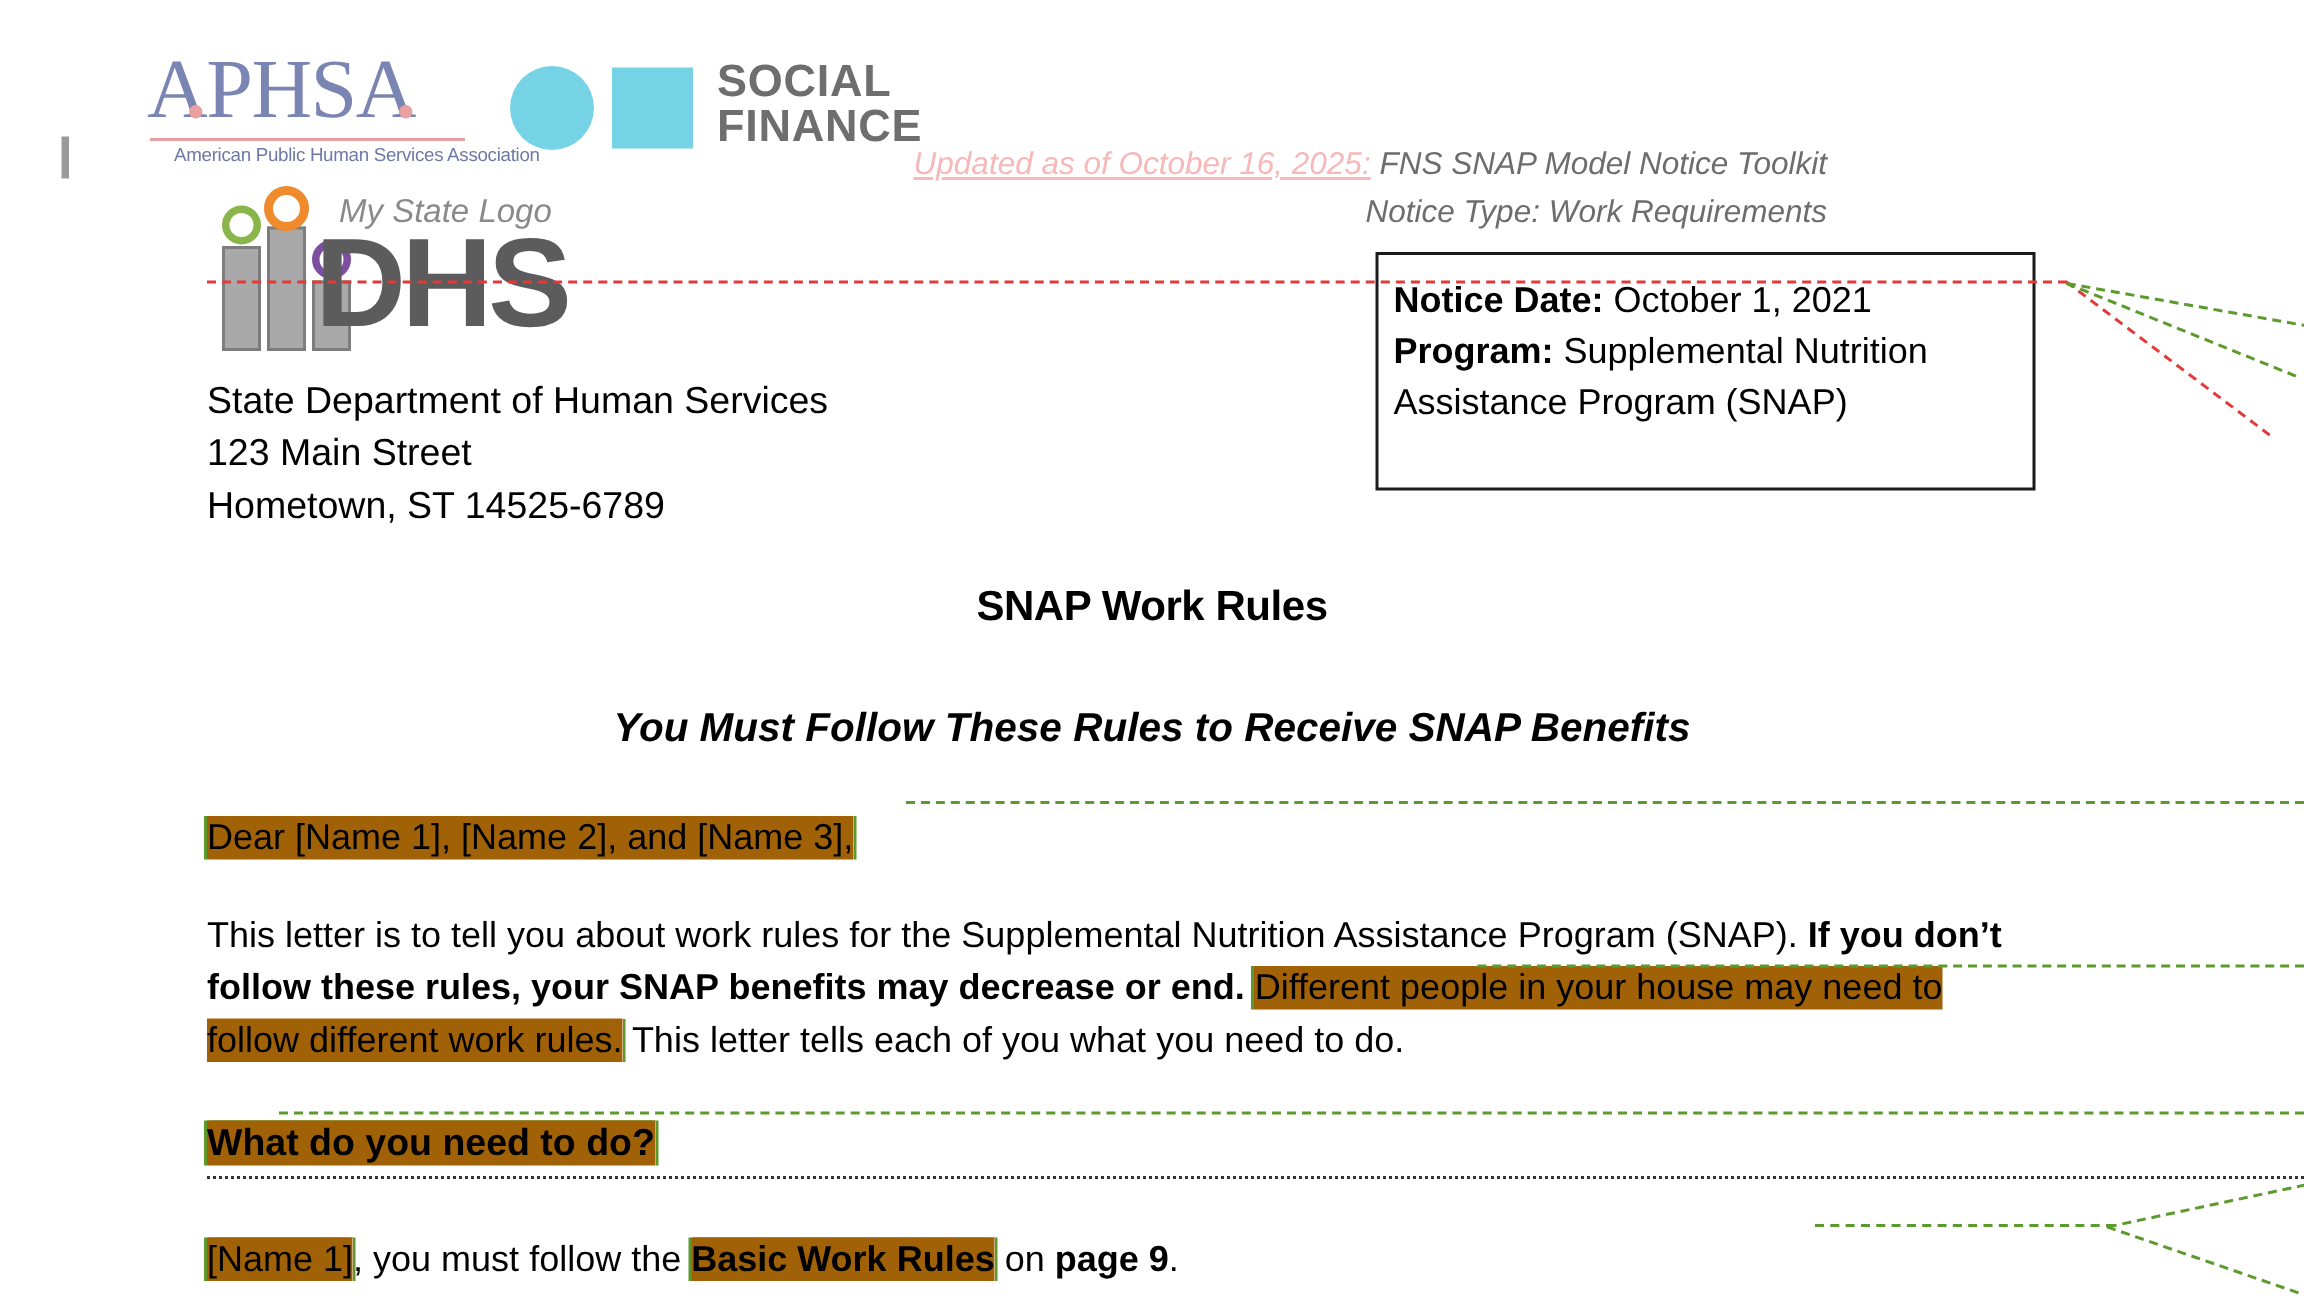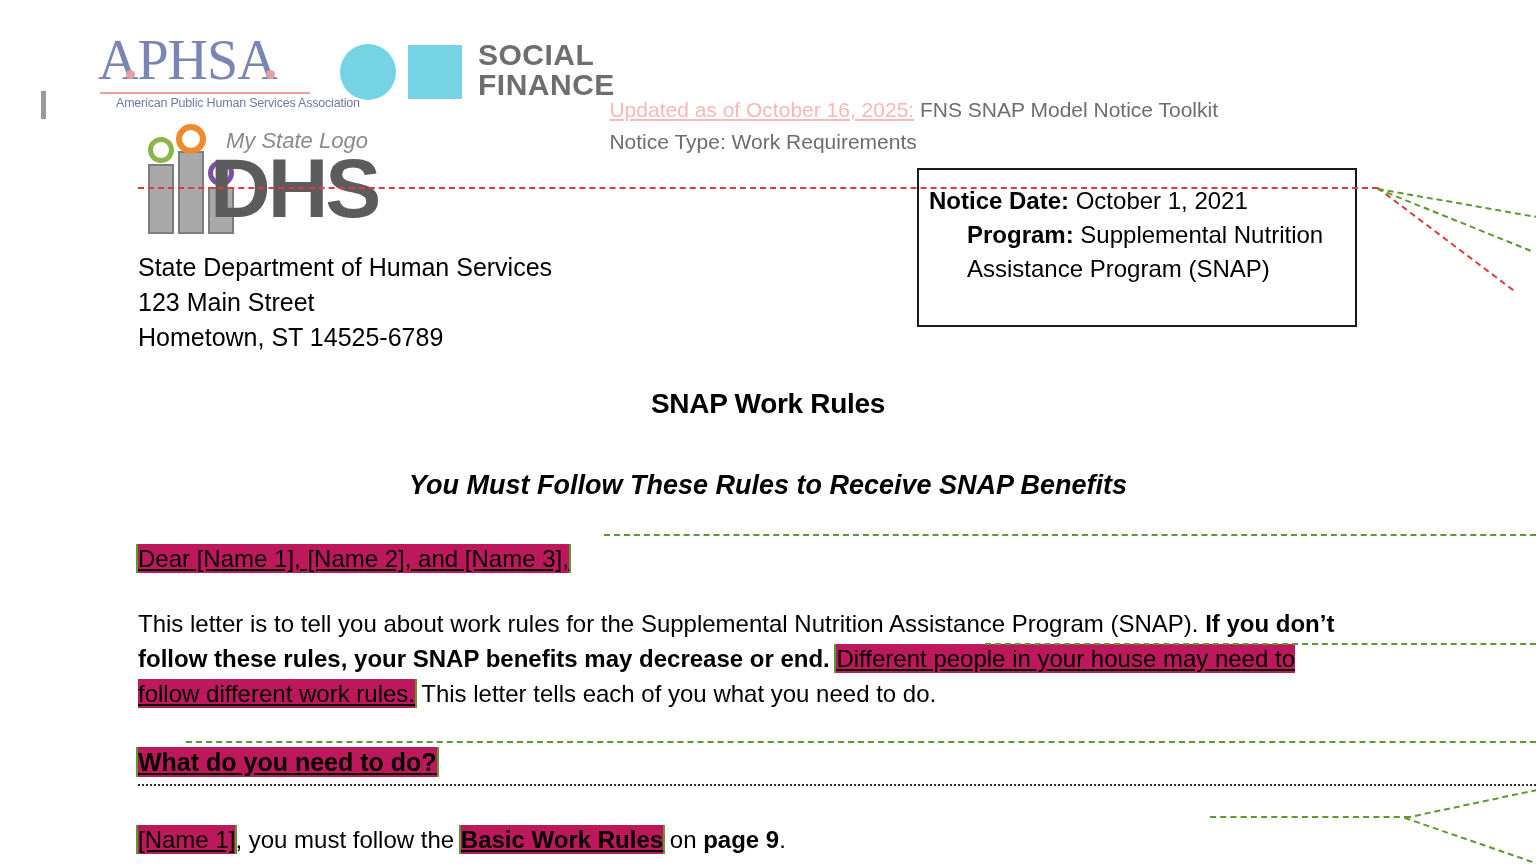--- a/index.html
+++ b/index.html
@@ -156,22 +156,23 @@
   }
   .ring1 { left: 10px; top: 13px; width: 26px; height: 26px; border: 5px solid #8ab54a; }
   .ring2 { left: 38px; top: 0px;  width: 30px; height: 30px; border: 6px solid #ef8b2c; }
   .ring3 { left: 70px; top: 36px; width: 26px; height: 26px; border: 5px solid #7c4fa0; }
 
   
   .hdr-right {
     position: absolute;
     right: 182px;
     top: 82px;
-    text-align: left;
-    font-family: "Liberation Sans", sans-serif;
+    text-align: right;
+    font-family: "Liberation Sans", sans-serif;
+    font-style: italic;
     font-size: 21px;
     line-height: 32px;
     color: #6d6d6d;
     white-space: nowrap;
   }
   .hdr-updated {
     color: #f6b8b8;
     text-decoration: underline;
   }
 
@@ -196,21 +197,21 @@
     border: 2px solid #1a1a1a;
     box-sizing: border-box;
     padding: 14px 0 0 10px;
     background: transparent;
   }
   .case-box .line {
     font-size: 24px;
     line-height: 34px;
     white-space: nowrap;
   }
-  .case-box .line.wrap { white-space: normal; margin-left: 38px; }
+  .case-box .line.wrap { white-space: normal; }
   .case-box b { font-weight: bold; }
 
   
   .doc-title {
     position: absolute;
     left: 0; top: 376px;
     width: 1536px;
     text-align: center;
     font-size: 28px;
     font-weight: bold;
@@ -233,24 +234,23 @@
     font-size: 24px;
     line-height: 35px;
     color: #000;
   }
   .greeting { top: 529px; width: 1200px; }
   .para1    { top: 594px; width: 1205px; }
   .heading2 { top: 733px; width: 1200px; font-weight: bold; font-size: 25px; }
   .para2    { top: 810px; width: 1200px; }
 
   .hl {
-    background: #be185d;
+    background: #a16207;
     box-shadow: -2px 0 0 0 #5d9a2e, 2px 0 0 0 #5d9a2e;
     padding: 1px 0;
-    text-decoration: underline;
   }
   .b { font-weight: bold; }
 
   
   .dline {
     position: absolute;
     height: 0;
     border-top-width: 2px;
     border-top-style: dashed;
     transform-origin: 0 0;

